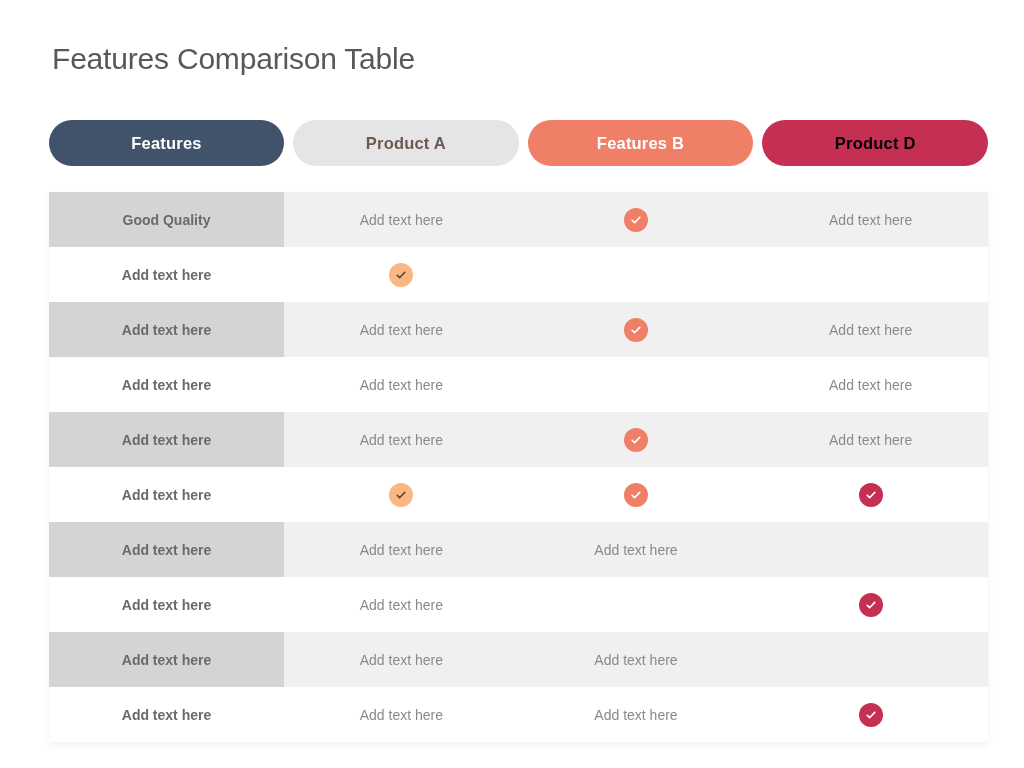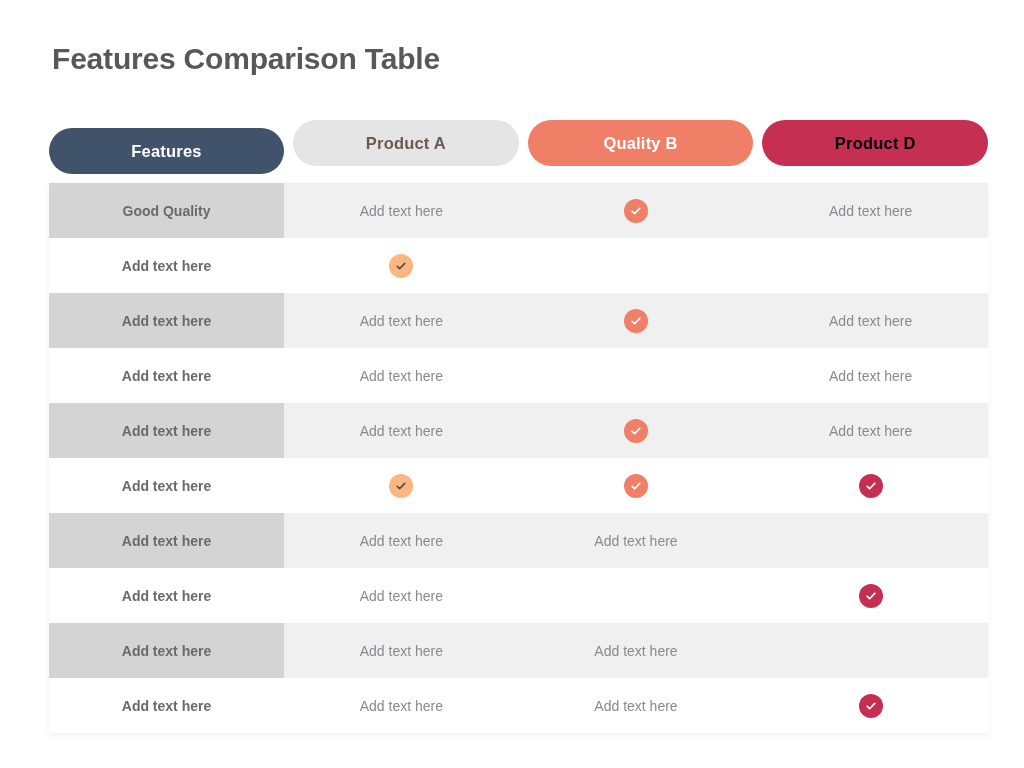--- a/index.html
+++ b/index.html
@@ -11,21 +11,21 @@
     font-family: "Liberation Sans", sans-serif;
     overflow: hidden;
     position: relative;
   }
 
   .page-title {
     position: absolute;
     left: 52px;
     top: 42px;
     font-size: 30px;
-    font-weight: bold;
+    font-weight: normal;
     color: #58585b;
     letter-spacing: -0.2px;
   }
 
   .table-wrap {
     position: absolute;
     left: 49px;
     top: 120px;
     width: 939px;
   }
@@ -42,26 +42,26 @@
     border-radius: 23px;
     display: flex;
     align-items: center;
     justify-content: center;
     font-size: 16.5px;
     font-weight: bold;
     letter-spacing: 0.2px;
     user-select: none;
   }
 
-  .head-features { width: 235px; margin-top: 8px; }
+  .head-features { width: 235px; }
   .head-prod     { flex: 1 1 0; }
 
   
   .table-body {
-    margin-top: 17px;
+    margin-top: 26px;
     position: relative;
     box-shadow: 0 3px 7px rgba(0,0,0,0.055);
     background: #ffffff;
   }
 
   .row {
     display: flex;
     height: 55px;
     align-items: stretch;
   }
@@ -102,21 +102,21 @@
 </head>
 <body>
 
 <h1 class="page-title">Features Comparison Table</h1>
 
 <div class="table-wrap">
 
   <div class="header-row" id="header-row">
       <div class="head-pill head-features" style="background: rgb(65, 82, 107); color: rgb(255, 255, 255);">Features</div>
       <div class="head-pill head-prod" style="background: #e5e5e5; color: rgb(106, 90, 82);">Product A</div>
-      <div class="head-pill head-prod" style="background: rgb(240, 127, 104); color: rgb(255, 255, 255);">Quality B</div>
+      <div class="head-pill head-prod" style="background: rgb(240, 127, 104); color: rgb(255, 255, 255);">Features B</div>
       <div class="head-pill head-prod" style="background: rgb(197, 47, 82); color: #000000;">Product D</div>
     </div>
 
   <div class="table-body" id="table-body">
       <div class="row shaded">
         <div class="cell cell-feature">Good Quality</div>
         <div class="cell cell-prod">Add text here</div>
         <div class="cell cell-prod">
           <span class="check" style="background: rgb(240, 127, 104);">
             <svg width="14" height="14" viewBox="0 0 16 16" aria-hidden="true">

